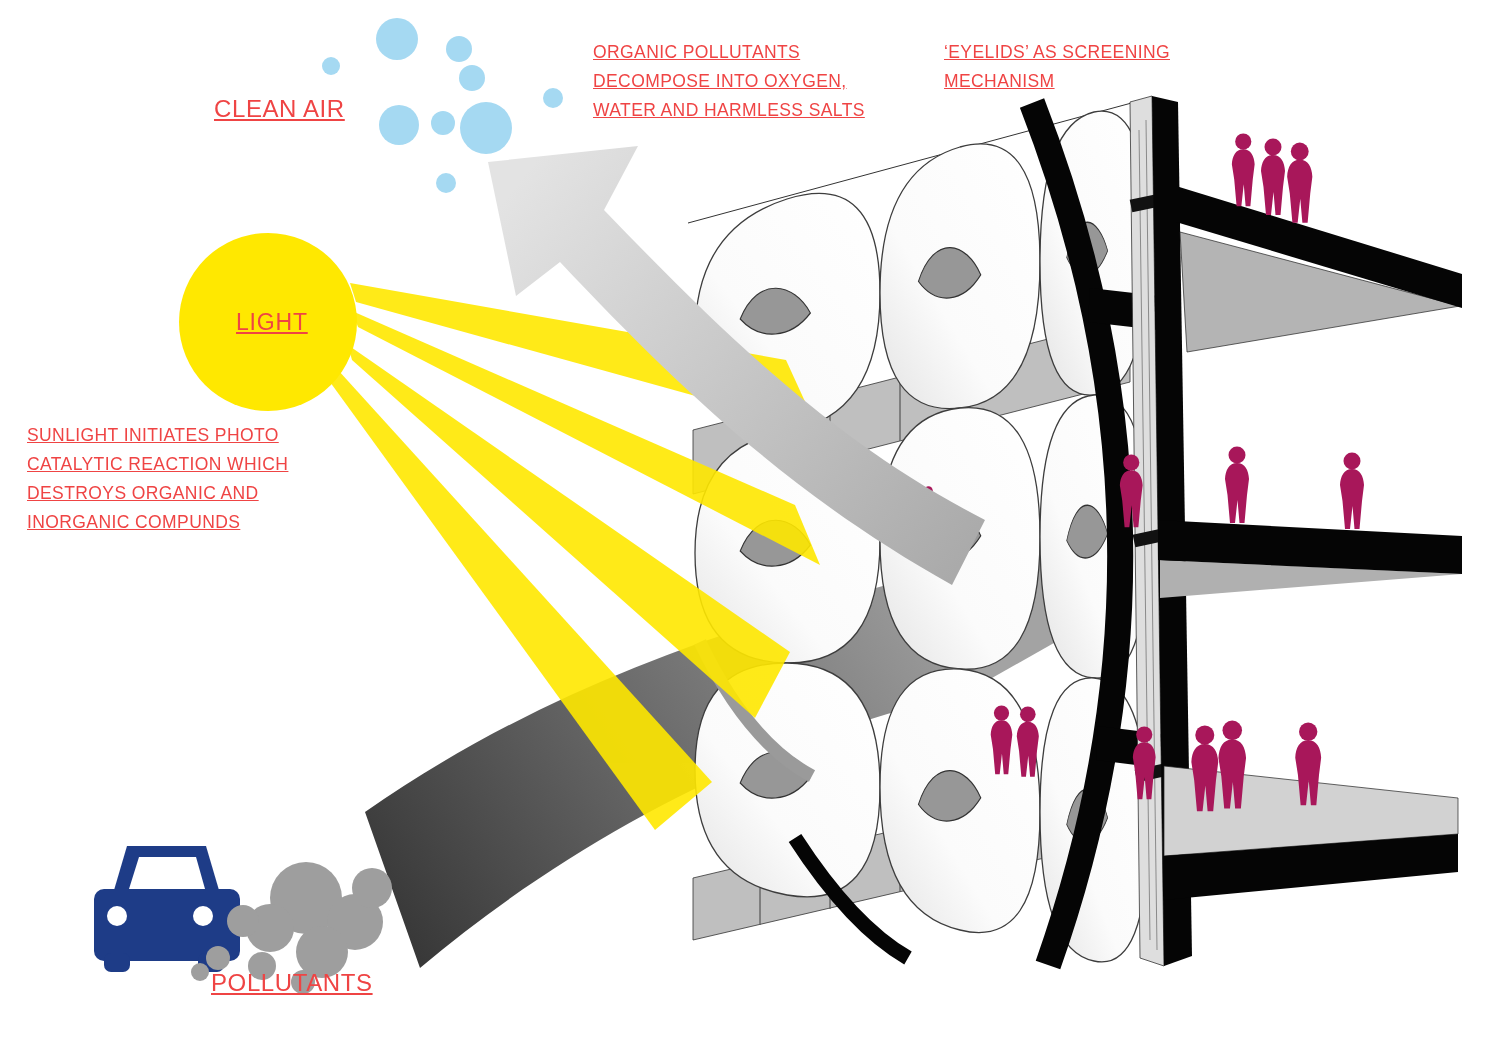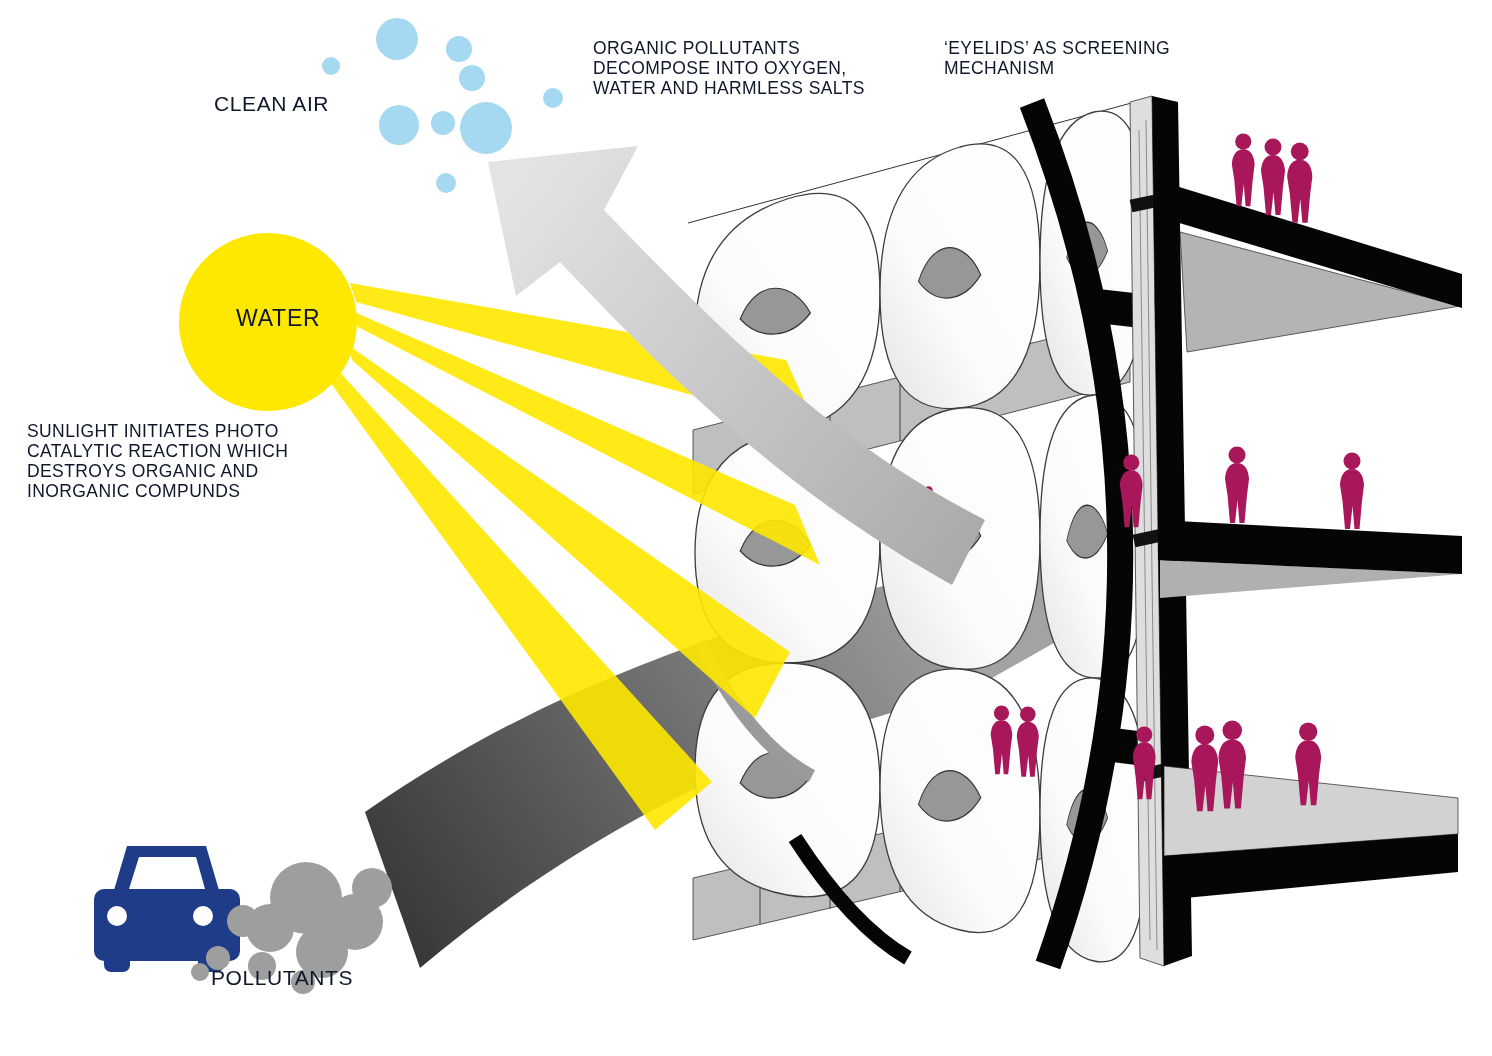--- a/index.html
+++ b/index.html
@@ -2,24 +2,24 @@
 <html><head>
 <meta charset="utf-8">
 <style>
   html,body{margin:0;padding:0;background:#ffffff;}
   .stage{
     position:relative;width:1492px;height:1056px;background:#ffffff;overflow:hidden;
     font-family:"Liberation Sans", sans-serif;color:#1a1a1a;
   }
   .stage svg{position:absolute;left:0;top:0;}
   .label{
-    position:absolute;color:#0f172a;font-size:17.5px;line-height:20px;
-    letter-spacing:.4px;white-space:pre-line;font-weight:400;
+    position:absolute;color:#ef4444;font-size:17.5px;line-height:29px;
+    letter-spacing:.4px;white-space:pre-line;font-weight:400;text-decoration:underline;
   }
-  .label.big{font-size:21px;letter-spacing:.6px;}
+  .label.big{font-size:24px;letter-spacing:.6px;}
   .label.light-lab{font-size:23px;letter-spacing:.8px;}
   .pos-cleanair{left:214px;top:94px;}
   .pos-organic{left:593px;top:38px;}
   .pos-eyelids{left:944px;top:38px;}
   .pos-sunlight{left:27px;top:421px;}
   .pos-light{left:236px;top:308px;}
   .pos-pollutants{left:211px;top:968px;}
 </style>
 </head>
 <body>
@@ -193,15 +193,15 @@
   <div class="label big pos-cleanair">CLEAN AIR</div>
   <div class="label pos-organic">ORGANIC POLLUTANTS
 DECOMPOSE INTO OXYGEN,
 WATER AND HARMLESS SALTS</div>
   <div class="label pos-sunlight">SUNLIGHT INITIATES PHOTO
 CATALYTIC REACTION WHICH
 DESTROYS ORGANIC AND
 INORGANIC COMPUNDS</div>
   <div class="label pos-eyelids">‘EYELIDS’ AS SCREENING
 MECHANISM</div>
-  <div class="label light-lab pos-light">WATER</div>
+  <div class="label light-lab pos-light">LIGHT</div>
   <div class="label big pos-pollutants">POLLUTANTS</div>
 </div>
 
 </body></html>

